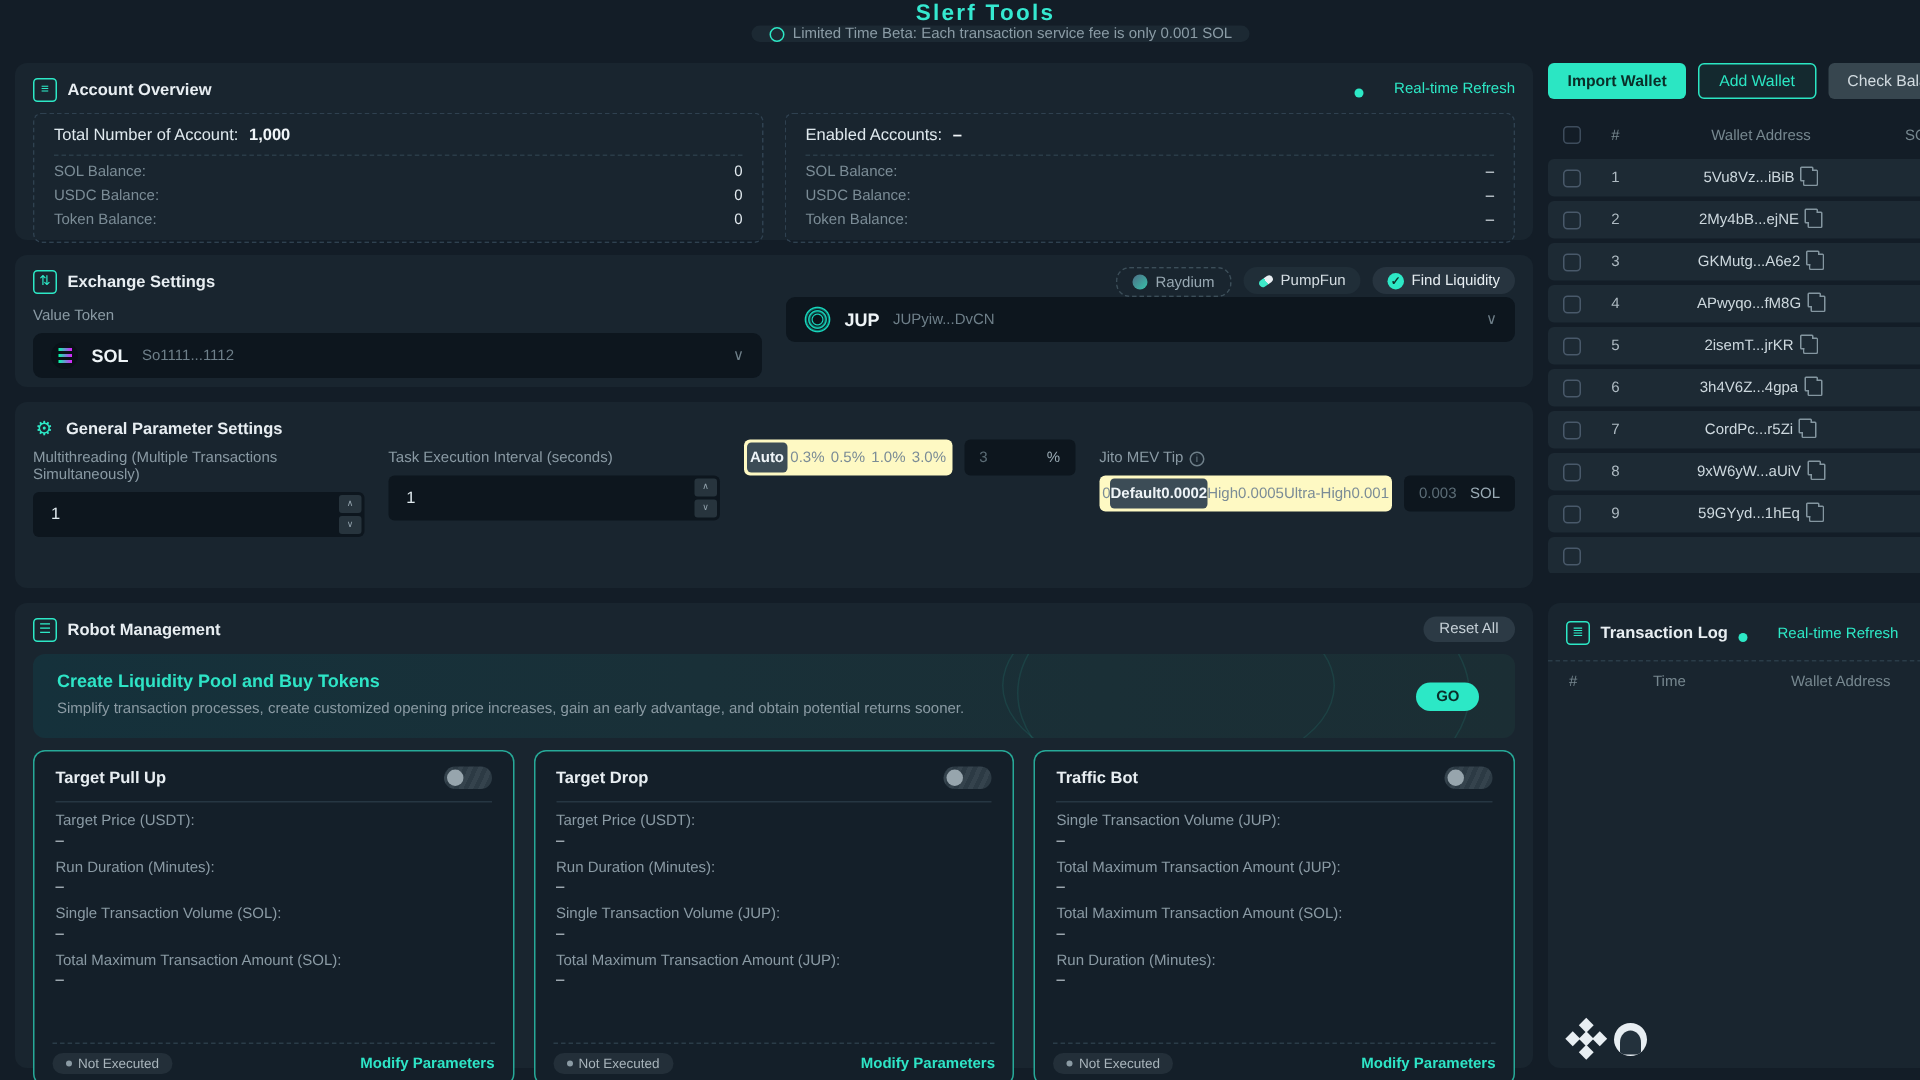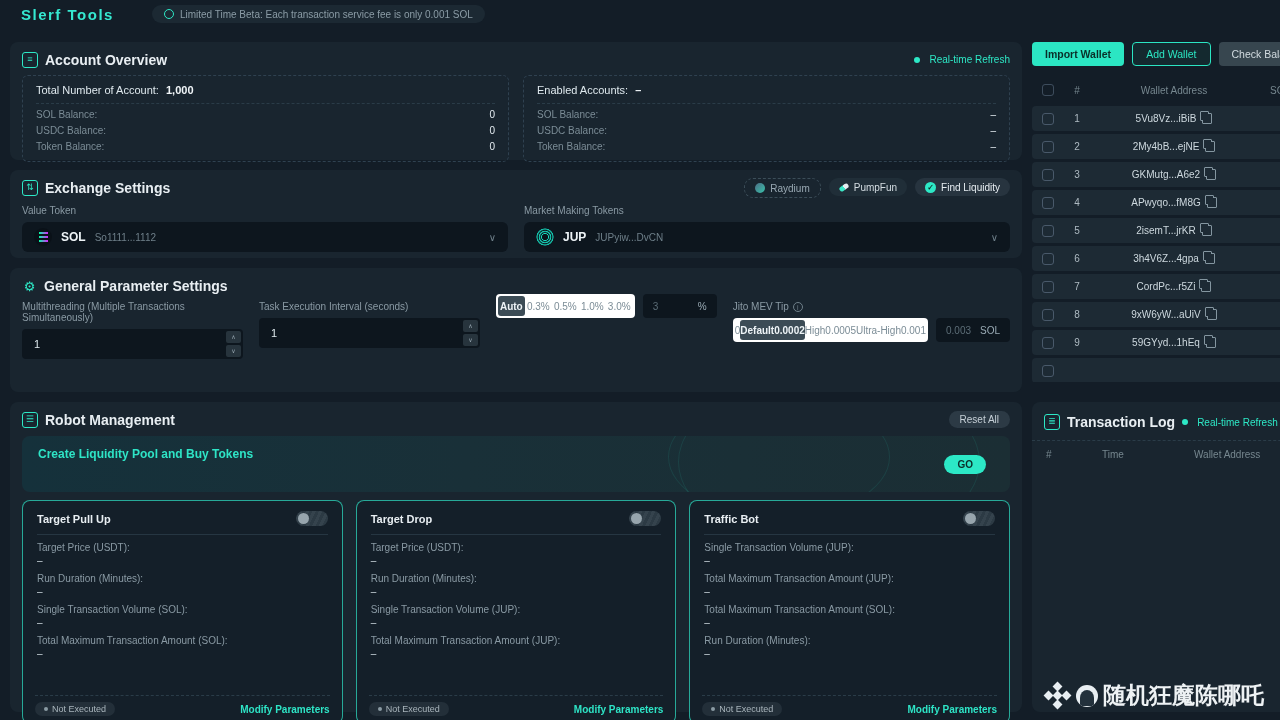--- a/index.html
+++ b/index.html
@@ -1,34 +1,34 @@
 <!DOCTYPE html>
 <html><head>
 <meta charset="utf-8">
 <style>
   html,body{margin:0;padding:0;width:1280px;height:720px;overflow:hidden;
     background:#131d27;font-family:"Liberation Sans",sans-serif;
     -webkit-font-smoothing:antialiased;}
   .stage{position:absolute;left:0;top:0;width:1280px;height:720px;overflow:hidden;}
 
   
-  .topbar{position:absolute;left:3px;top:0;right:0;height:28px;display:flex;align-items:center;}
+  .topbar{position:absolute;left:16px;top:0;right:0;height:28px;display:flex;align-items:center;flex-direction:column;}
   .logo{margin-left:18px;font-size:15px;font-weight:bold;letter-spacing:1.5px;color:#35e8d0;}
   .notice{margin-left:38px;height:18px;background:#1c2933;border-radius:9px;
     display:flex;align-items:center;gap:6px;padding:0 12px;font-size:10px;color:#8b9ca6;}
   .notice-ic{width:10px;height:10px;border-radius:50%;border:1.5px solid #2de8c6;box-sizing:border-box;}
 
   
   .panel{position:absolute;left:10px;width:1012px;background:#19252f;border-radius:8px;box-sizing:border-box;}
   .p-head{display:flex;align-items:center;gap:7px;padding:10px 12px 0 12px;position:relative;}
   .sec-ic{width:14px;height:14px;border:1px solid #2de8c6;border-radius:3px;color:#2de8c6;
     font-size:9px;line-height:12px;text-align:center;flex:0 0 auto;}
   .sec-ic.nob{border:none;font-size:13px;width:15px;height:15px;line-height:15px;}
-  .p-title{font-size:14px;font-weight:bold;color:#e8eef2;}
-  .refresh{display:flex;align-items:center;gap:9px;font-size:10px;color:#2de8c6;}
+  .p-title{font-size:11px;font-weight:bold;color:#e8eef2;}
+  .refresh{display:flex;align-items:flex-end;gap:20px;font-size:10px;color:#2de8c6;}
   .refresh .dot{width:6px;height:6px;border-radius:50%;background:#2de8c6;}
   .abs-right{position:absolute;right:12px;top:12px;}
 
   
   .acct-cards{display:flex;gap:14px;padding:7px 12px 0 12px;}
   .acct-card{flex:1;border:1px dashed #2f4150;border-radius:6px;padding:8px 13px 6px 13px;}
   .acct-title{font-size:11px;color:#dfe9ee;}
   .acct-title b{margin-left:4px;color:#f0f5f8;}
   .dash-div{border-top:1px dashed #2a3c48;margin:7px 0 3px 0;}
   .kv{display:flex;justify-content:space-between;font-size:10px;line-height:16px;}
@@ -62,21 +62,21 @@
 
   
   .gen-grid{display:grid;grid-template-columns:1fr 1fr 1fr 1fr;column-gap:16px;padding:0 12px;}
   .numbox{height:30px;background:#0d161e;border-radius:4px;position:relative;
     display:flex;align-items:center;padding:0 12px;font-size:11px;color:#dfe9ee;}
   .spin{position:absolute;right:2px;top:2px;bottom:2px;width:15px;display:flex;
     flex-direction:column;gap:2px;}
   .spin span{flex:1;background:#27343d;border-radius:2px;color:#93a3ad;font-size:6px;
     line-height:6px;display:flex;align-items:center;justify-content:center;cursor:pointer;}
   .seg-row{display:flex;gap:8px;margin-top:0;}
-  .seg{flex:1;height:24px;background:#ffffff;border-radius:4px;display:flex;padding:2px;box-sizing:border-box;}
+  .seg{flex:1;height:24px;background:#fef9c3;border-radius:4px;display:flex;padding:2px;box-sizing:border-box;}
   .seg .opt{flex:1;display:flex;align-items:center;justify-content:center;font-size:10px;
     color:#7b8c96;border-radius:3px;cursor:pointer;white-space:nowrap;}
   .seg .opt.active{background:#3c4c56;color:#eef4f7;font-weight:bold;}
   .custom{width:74px;flex:0 0 auto;height:24px;background:#0d161e;border-radius:4px;
     display:flex;align-items:center;padding:0 10px;box-sizing:border-box;font-size:10px;}
   .custom .val{color:#5c6d77;}
   .custom .unit{margin-left:auto;color:#9aabb5;}
   .info-ic{width:10px;height:10px;border:1px solid #6e7f89;border-radius:50%;color:#6e7f89;
     font-size:7px;line-height:9px;text-align:center;box-sizing:border-box;font-style:normal;}
 
@@ -256,21 +256,20 @@
               <i></i>
               <i></i>
               <i></i>
             </span>
           <span class="tok-sym">SOL</span>
           <span class="tok-addr">So1111...1112</span>
           <span class="chev">∨</span>
         </div>
       </div>
       <div class="sel-col">
-        <div class="f-label">Market Making Tokens</div>
         <div class="select">
           <span class="tok-ic jup"></span>
           <span class="tok-sym">JUP</span>
           <span class="tok-addr">JUPyiw...DvCN</span>
           <span class="chev">∨</span>
         </div>
       </div>
     </div>
   </section>
 
@@ -339,20 +338,21 @@
   <section class="panel" style="top:402px;height:310px;">
     <div class="p-head">
       <span class="sec-ic">☰</span>
       <span class="p-title">Robot Management</span>
       <span class="reset-btn">Reset All</span>
     </div>
     <div class="banner">
       <span class="ring r1"></span>
       <span class="ring r2"></span>
       <div class="banner-title">Create Liquidity Pool and Buy Tokens</div>
+      <div class="banner-sub">Simplify transaction processes, create customized opening price increases, gain an early advantage, and obtain potential returns sooner.</div>
       <div class="go-btn">GO</div>
     </div>
     <div class="bot-cards">
 
       <div class="bot-card">
         <div class="bc-head">
           <span class="bc-title">Target Pull Up</span>
           <span class="toggle"></span>
         </div>
         <div class="bc-div"></div>
@@ -556,16 +556,15 @@
 
   <div class="watermark">
     <span class="bnb-ic">
       <i class="c"></i>
         <i class="t"></i>
         <i class="b"></i>
         <i class="l"></i>
         <i class="r"></i>
     </span>
     <span class="avatar"></span>
-    <span class="wm-text">随机狂魔陈哪吒</span>
   </div>
 
 </div>
 
 </body></html>

